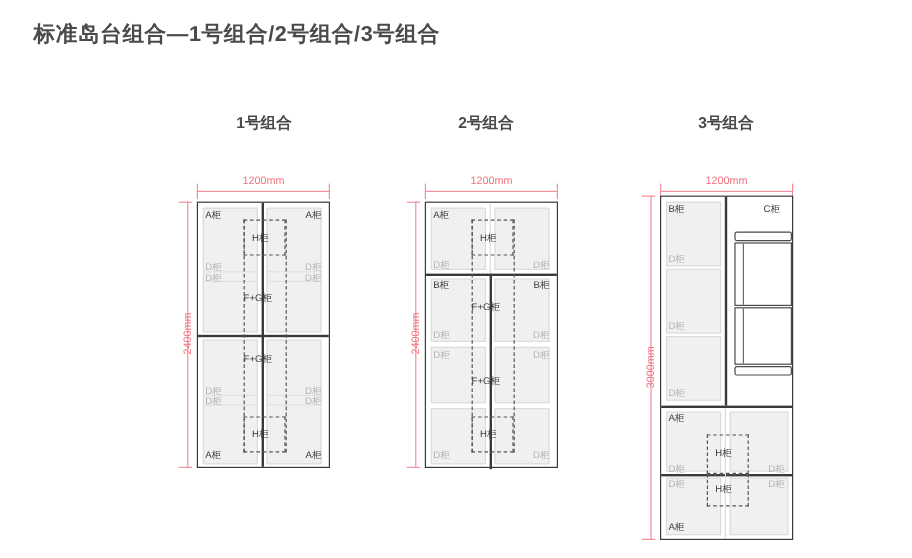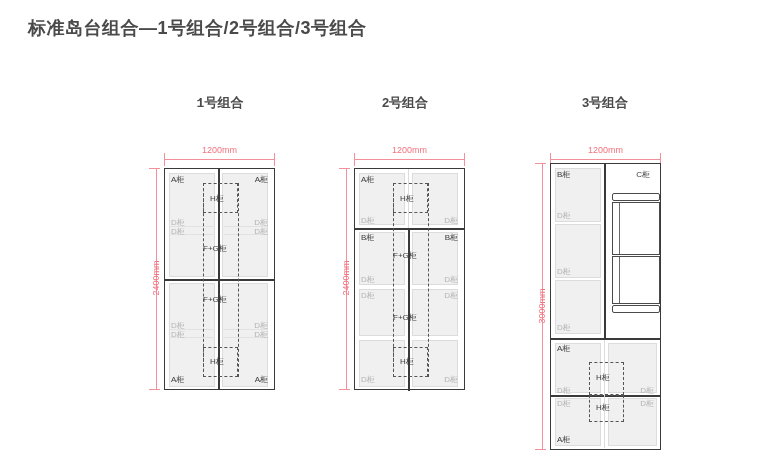--- a/index.html
+++ b/index.html
@@ -16,21 +16,21 @@
     font-size:18px;font-weight:700;color:#4a4a4a;
     letter-spacing:.5px;white-space:nowrap;
   }
 
   
   .col-head{
     position:absolute;top:94px;
     font-size:13px;font-weight:700;color:#4a4a4a;
     text-align:center;white-space:nowrap;
   }
-  #head1{left:145px;width:150px;font-family:Liberation Mono, monospace;}
+  #head1{left:145px;width:150px;}
   #head2{left:330px;width:150px;}
   #head3{left:530px;width:150px;}
 
   
   .dim-h{position:absolute;height:20px;}
   .dim-h .line{
     position:absolute;left:0;right:0;top:14px;height:1px;background:#f2909c;
   }
   .dim-h .tick{
     position:absolute;top:8px;width:1px;height:13px;background:#f2909c;

